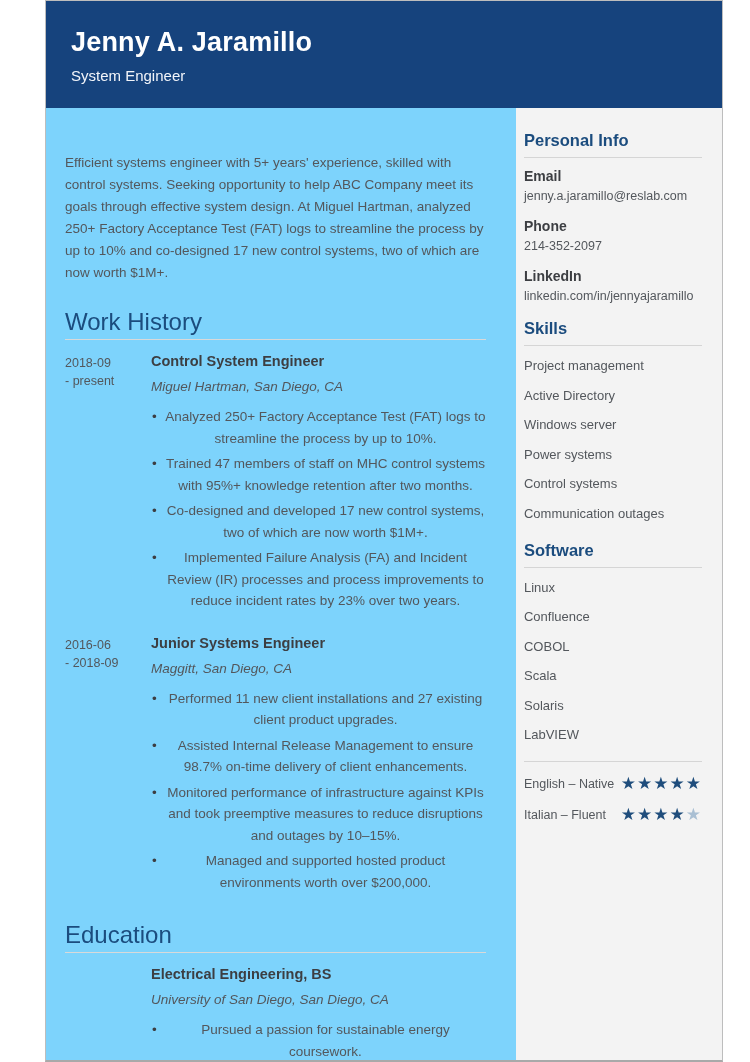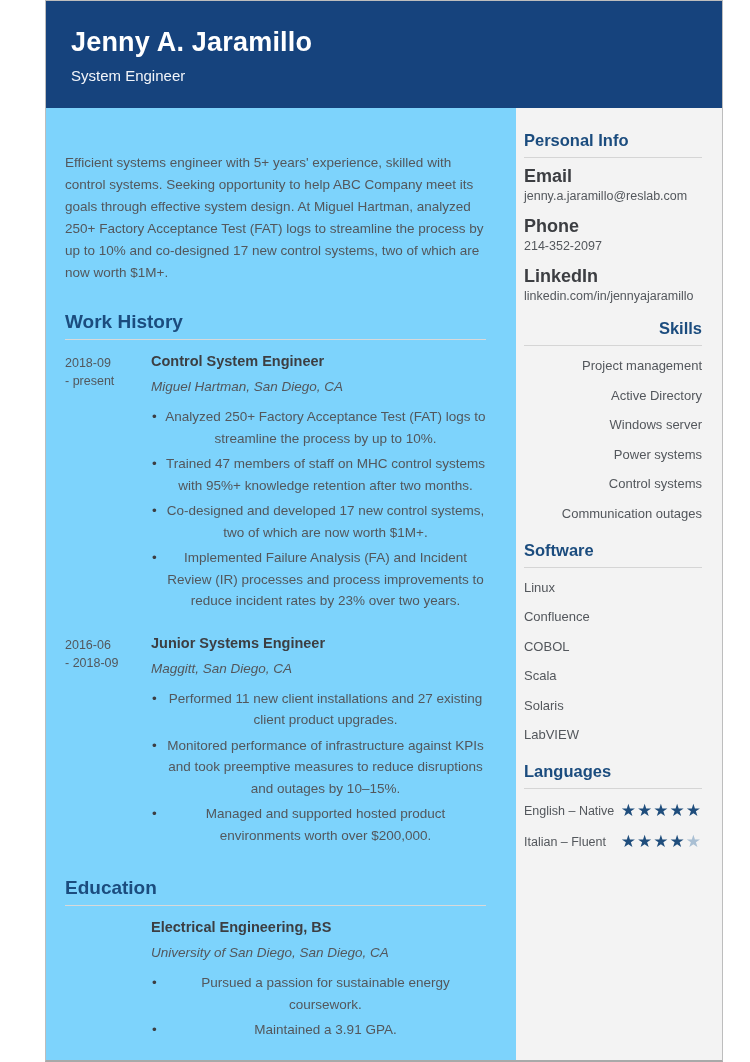--- a/index.html
+++ b/index.html
@@ -27,21 +27,21 @@
   }
   .hdr h1{font-size:27px;font-weight:bold;letter-spacing:.2px;line-height:1.15;}
   .hdr .subtitle{font-size:15px;margin-top:9px;font-weight:normal;color:#f2f5fa;}
   
   .cols{flex:1 1 auto;display:flex;min-height:0;}
   .main{width:522px;padding:44px 30px 0 19px;background:#7dd3fc;}
   .sidebar{width:228px;background:var(--sidebar-bg);padding:22px 20px 0 8px;}
   
   .summary{font-size:13.5px;line-height:22px;color:var(--text);}
   h2.sec{
-    font-size:19px;font-weight:bold;color:var(--heading-blue);
+    font-size:24px;font-weight:normal;color:var(--heading-blue);
     margin-top:27px;line-height:21px;
   }
   .rule{border-bottom:1px solid var(--rule);margin-top:7px;}
   .entry{display:flex;margin-top:12px;}
   .entry + .entry{margin-top:18px;}
   .date-col{width:86px;flex:0 0 86px;font-size:12.5px;color:var(--text);line-height:18px;padding-top:2px;}
   .entry-body{flex:1 1 auto;}
   .job-title{font-size:14.5px;font-weight:bold;color:var(--text-dark);line-height:18px;}
   .company{font-size:13.5px;font-style:italic;color:var(--text);margin-top:8px;line-height:17px;}
   ul.bullets{list-style:none;margin-top:11px;text-align:center;}
@@ -53,25 +53,25 @@
     content:"•";position:absolute;left:1px;top:0;
     color:var(--text-dark);font-size:13.5px;
   }
   
   .sidebar h2.side-sec{
     font-size:16.5px;font-weight:bold;color:var(--heading-blue);line-height:20px;margin-top:0;
   }
   .side-block{margin-bottom:0;}
   .side-rule{border-bottom:1px solid #d5d5d5;margin-top:7px;}
   .pi-group{margin-top:10px;margin-bottom:14px;}
-  .pi-label{font-size:18px;font-weight:bold;color:var(--text-dark);line-height:16px;}
+  .pi-label{font-size:14px;font-weight:bold;color:var(--text-dark);line-height:16px;}
   .pi-value{font-size:12.5px;color:var(--text);margin-top:4px;line-height:16px;}
   .side-list{margin-top:12px;margin-bottom:19px;}
   .side-list .itm{font-size:13px;color:var(--text);line-height:15px;margin-bottom:14.5px;}
-  .skills-gap{margin-top:10px;text-align:right;}
+  .skills-gap{margin-top:10px;}
   .lang-rows{margin-top:13px;}
   .lang-row{display:flex;align-items:center;justify-content:space-between;margin-bottom:14px;text-align:center;}
   .lang-label{font-size:12.5px;color:var(--text);}
   .stars{white-space:nowrap;letter-spacing:1px;font-size:17px;line-height:17px;}
   .star.filled{color:var(--star-filled);}
   .star.empty{color:var(--star-empty);}
 </style>
 </head>
 <body>
 
@@ -112,20 +112,21 @@
         <div class="entry">
           <div class="date-col">
             <div>2016-06</div>
             <div>- 2018-09</div>
           </div>
           <div class="entry-body">
             <div class="job-title">Junior Systems Engineer</div>
             <div class="company">Maggitt, San Diego, CA</div>
             <ul class="bullets">
               <li>Performed 11 new client installations and 27 existing client product upgrades.</li>
+              <li>Assisted Internal Release Management to ensure 98.7% on-time delivery of client enhancements.</li>
               <li>Monitored performance of infrastructure against KPIs and took preemptive measures to reduce disruptions and outages by 10–15%.</li>
               <li>Managed and supported hosted product environments worth over $200,000.</li>
             </ul>
           </div>
         </div>
       </section>
 
       <section>
         <h2 class="sec">Education</h2>
         <div class="rule"></div>
@@ -184,21 +185,20 @@
           <div class="itm">Linux</div>
           <div class="itm">Confluence</div>
           <div class="itm">COBOL</div>
           <div class="itm">Scala</div>
           <div class="itm">Solaris</div>
           <div class="itm">LabVIEW</div>
         </div>
       </section>
 
       <section class="side-block">
-        <h2 class="side-sec">Languages</h2>
         <div class="side-rule"></div>
         <div class="lang-rows">
           <div class="lang-row">
             <span class="lang-label">English – Native</span>
             <span class="stars"><span class="star filled">★</span><span class="star filled">★</span><span class="star filled">★</span><span class="star filled">★</span><span class="star filled">★</span></span>
           </div>
           <div class="lang-row">
             <span class="lang-label">Italian – Fluent</span>
             <span class="stars"><span class="star filled">★</span><span class="star filled">★</span><span class="star filled">★</span><span class="star filled">★</span><span class="star empty">★</span></span>
           </div>

